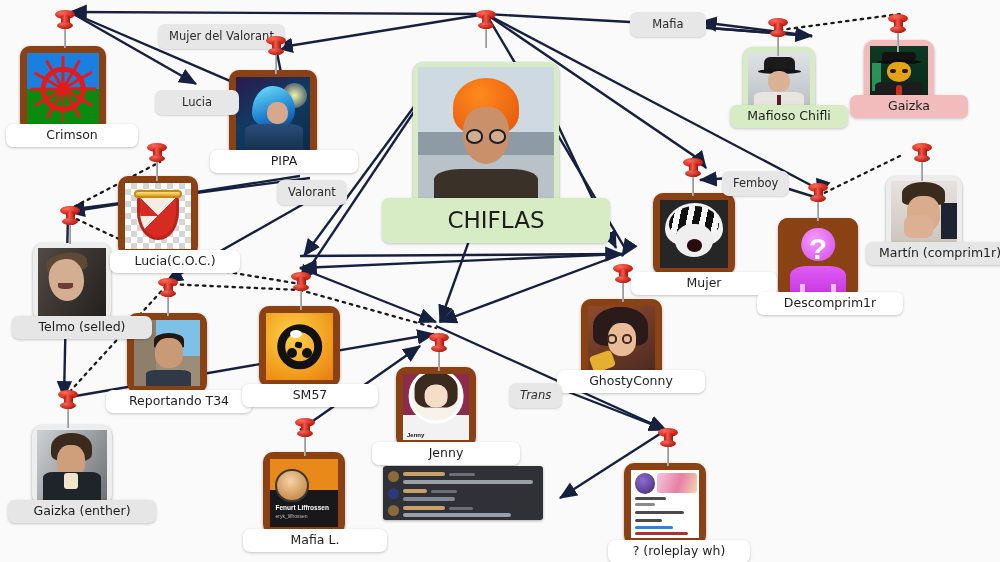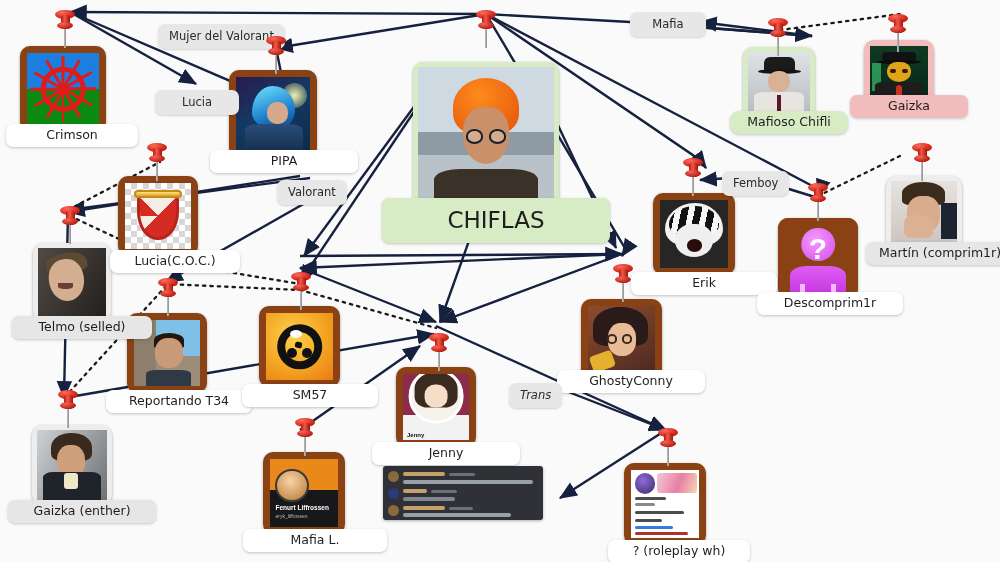--- a/index.html
+++ b/index.html
@@ -577,21 +577,21 @@
       </div>
     <div class="card fr-brown" style="left:653px;top:193px;width:82px;height:82px;">
       <div class="thumb" style="left:7px;top:7px;right:7px;bottom:7px;">
         <div class="art art-nixy">
           <div class="hair"></div>
             <div class="face"></div>
             <div class="mouth"></div>
         </div>
       </div>
     </div>
-    <div class="caption cap-white" style="left:631px;top:272px;width:126px;">Erik</div>
+    <div class="caption cap-white" style="left:631px;top:272px;width:126px;">Mujer</div>
   </div>
 
   <div class="node">
     <div class="pin" style="left:805px;top:183px;">
       <div class="needle"></div>
         <div class="head"></div>
         <div class="body"></div>
         <div class="collar"></div>
       </div>
     <div class="card fr-brown" style="left:778px;top:218px;width:80px;height:80px;padding:0;">
@@ -637,21 +637,21 @@
       <div class="thumb" style="left:5px;top:5px;right:5px;bottom:5px;">
         <div class="photo ph-mafioso">
             <div class="hat"></div>
             <div class="brim"></div>
           <div class="face"></div>
             <div class="suit"></div>
             <div class="tie"></div>
           </div>
       </div>
     </div>
-    <div class="caption cap-green" style="left:730px;top:111px;width:98px;border-radius:9px;">Mafioso Chifli</div>
+    <div class="caption cap-green" style="left:730px;top:105px;width:98px;">Mafioso Chifli</div>
   </div>
 
   <div class="node">
     <div class="pin" style="left:885px;top:14px;">
       <div class="needle"></div>
         <div class="head"></div>
         <div class="body"></div>
         <div class="collar"></div>
       </div>
     <div class="card fr-pink" style="left:864px;top:40px;width:70px;height:70px;">

